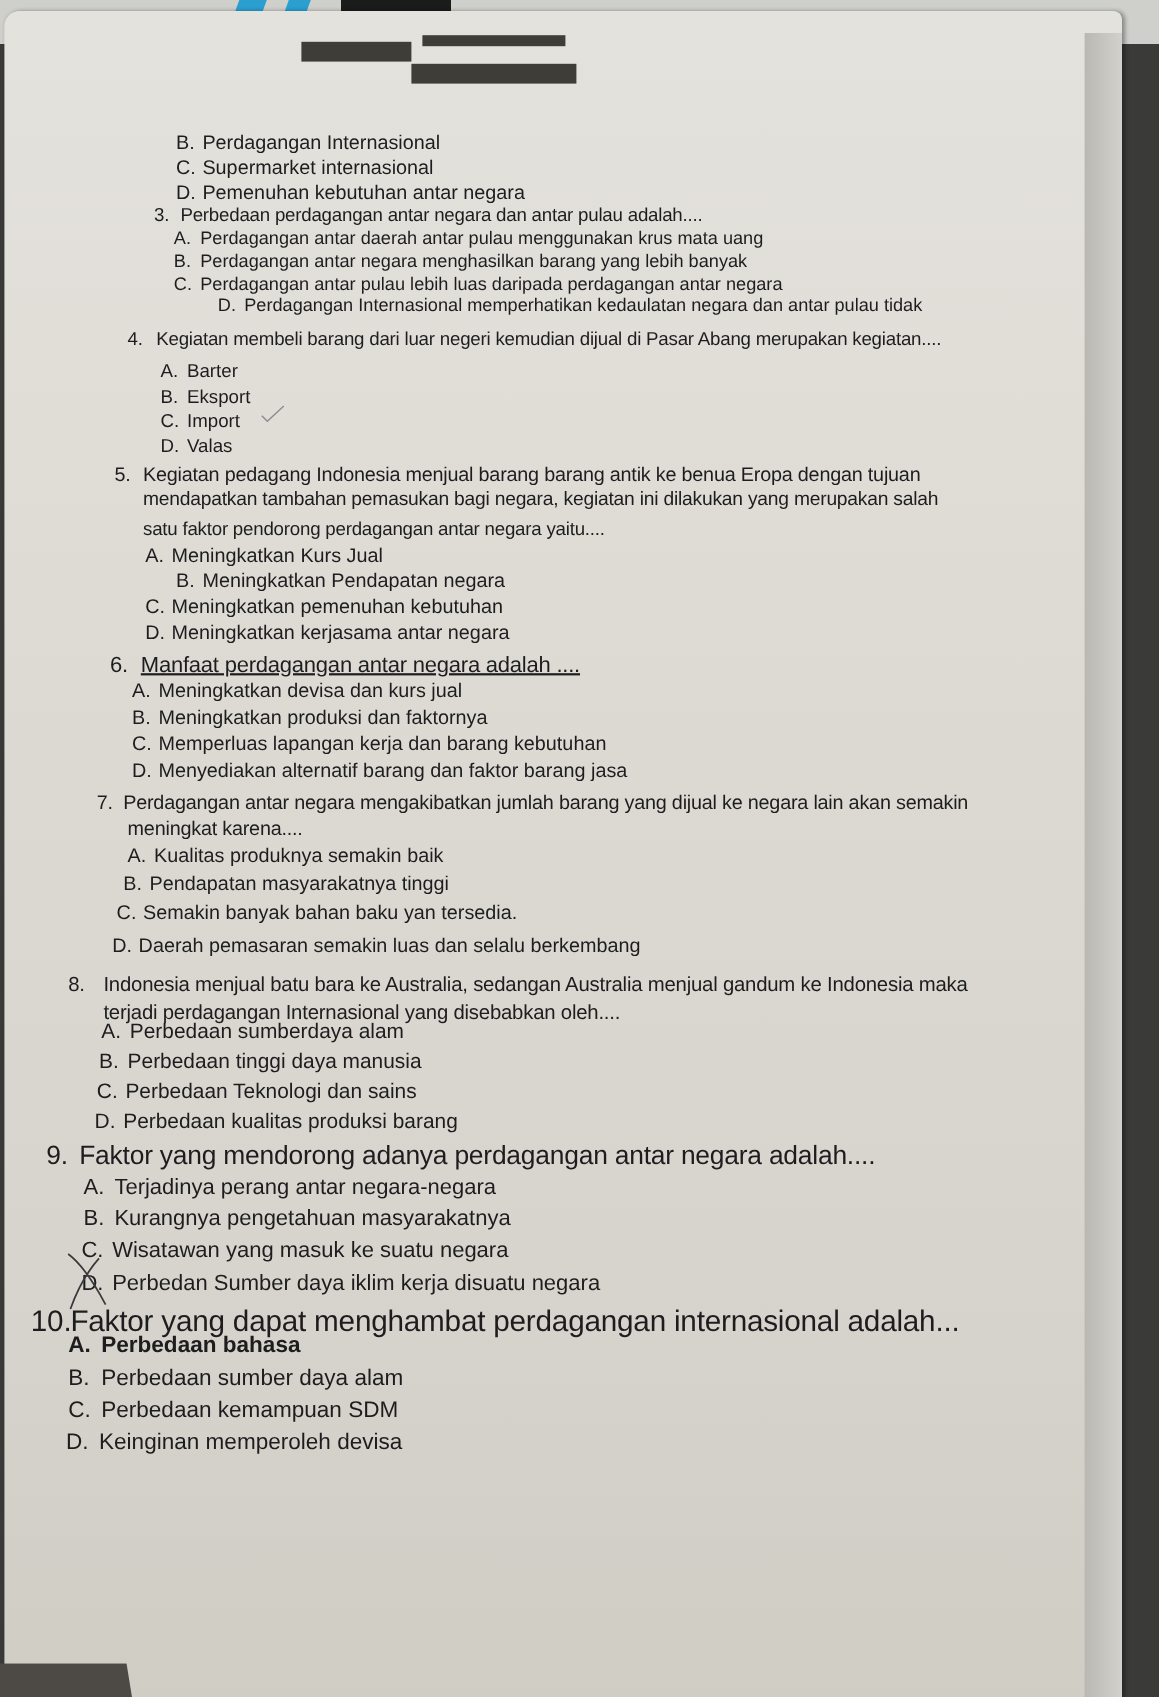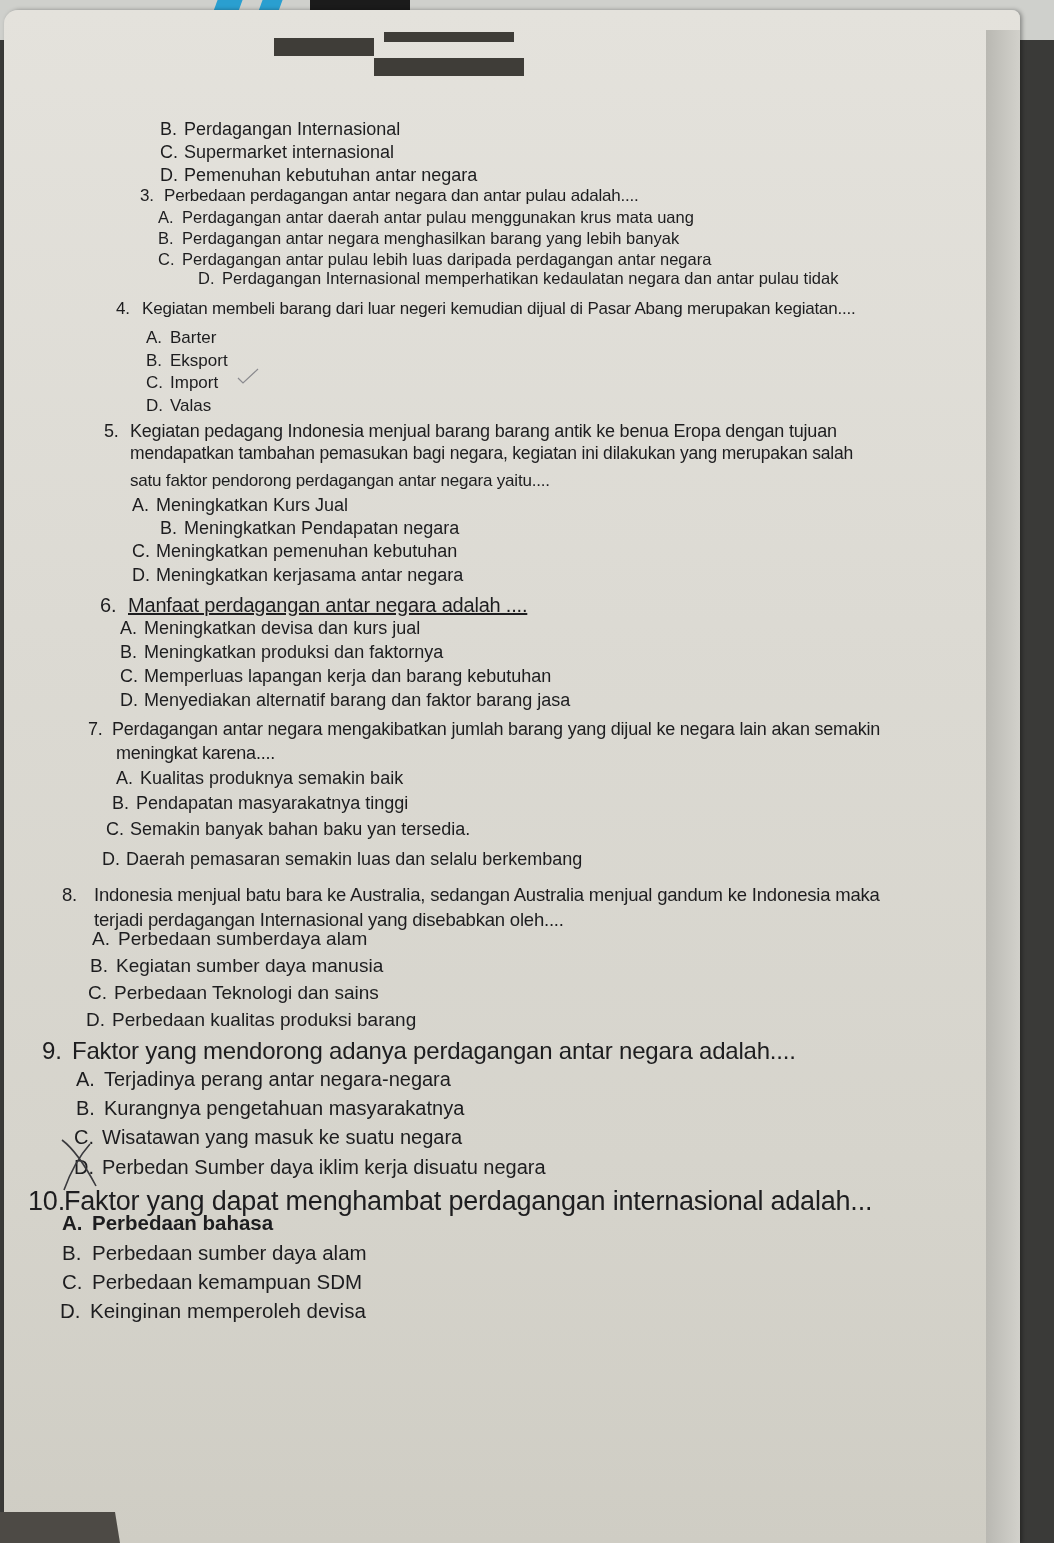--- a/index.html
+++ b/index.html
@@ -136,21 +136,21 @@
   <div class="q-text" style="left:88px; top:718px;"><span class="num" style="width:24px;">7.</span><span>Perdagangan antar negara mengakibatkan jumlah barang yang dijual ke negara lain akan semakin</span></div>
   <div class="q-text" style="left:116px; top:742px; font-size:18px;"><span>meningkat karena....</span></div>
   <div class="opt" style="left:116px; top:767px;"><span class="letter">A.</span><span>Kualitas produknya semakin baik</span></div>
   <div class="opt" style="left:112px; top:792px;"><span class="letter">B.</span><span>Pendapatan masyarakatnya tinggi</span></div>
   <div class="opt" style="left:106px; top:818px;"><span class="letter">C.</span><span>Semakin banyak bahan baku yan tersedia.</span></div>
   <div class="opt" style="left:102px; top:848px;"><span class="letter">D.</span><span>Daerah pemasaran semakin luas dan selalu berkembang</span></div>
 
   <div class="q-text" style="left:62px; top:884px; font-size:18.5px;"><span class="num" style="width:32px;">8.</span><span>Indonesia menjual batu bara ke Australia, sedangan Australia menjual gandum ke Indonesia maka</span></div>
   <div class="q-text" style="left:94px; top:909px; font-size:18.5px;"><span>terjadi perdagangan Internasional yang disebabkan oleh....</span></div>
   <div class="opt" style="left:92px; top:928px; font-size:19px;"><span class="letter" style="width:26px;">A.</span><span>Perbedaan sumberdaya alam</span></div>
-  <div class="opt" style="left:90px; top:955px; font-size:19px;"><span class="letter" style="width:26px;">B.</span><span>Kegiatan sumber daya manusia</span></div>
+  <div class="opt" style="left:90px; top:955px; font-size:19px;"><span class="letter" style="width:26px;">B.</span><span>Perbedaan tinggi daya manusia</span></div>
   <div class="opt" style="left:88px; top:982px; font-size:19px;"><span class="letter" style="width:26px;">C.</span><span>Perbedaan Teknologi dan sains</span></div>
   <div class="opt" style="left:86px; top:1009px; font-size:19px;"><span class="letter" style="width:26px;">D.</span><span>Perbedaan kualitas produksi barang</span></div>
 
   <div class="q-text" style="left:42px; top:1040px; font-size:24px;"><span class="num" style="width:30px;">9.</span><span>Faktor yang mendorong adanya perdagangan antar negara adalah....</span></div>
   <div class="opt" style="left:76px; top:1068px; font-size:20px;"><span class="letter" style="width:28px;">A.</span><span>Terjadinya perang antar negara-negara</span></div>
   <div class="opt" style="left:76px; top:1097px; font-size:20px;"><span class="letter" style="width:28px;">B.</span><span>Kurangnya pengetahuan masyarakatnya</span></div>
   <div class="opt" style="left:74px; top:1126px; font-size:20px;"><span class="letter" style="width:28px;">C.</span><span>Wisatawan yang masuk ke suatu negara</span></div>
   <div class="opt" style="left:74px; top:1156px; font-size:20px;"><span class="letter" style="width:28px;">D.</span><span>Perbedan Sumber daya iklim kerja disuatu negara</span></div>
   <svg class="cross-mark" viewBox="0 0 40 56">
     <path d="M2 2 Q18 14 36 48 M30 6 Q14 24 4 52" stroke="#3a3a3e" stroke-width="1.6" fill="none"></path>

